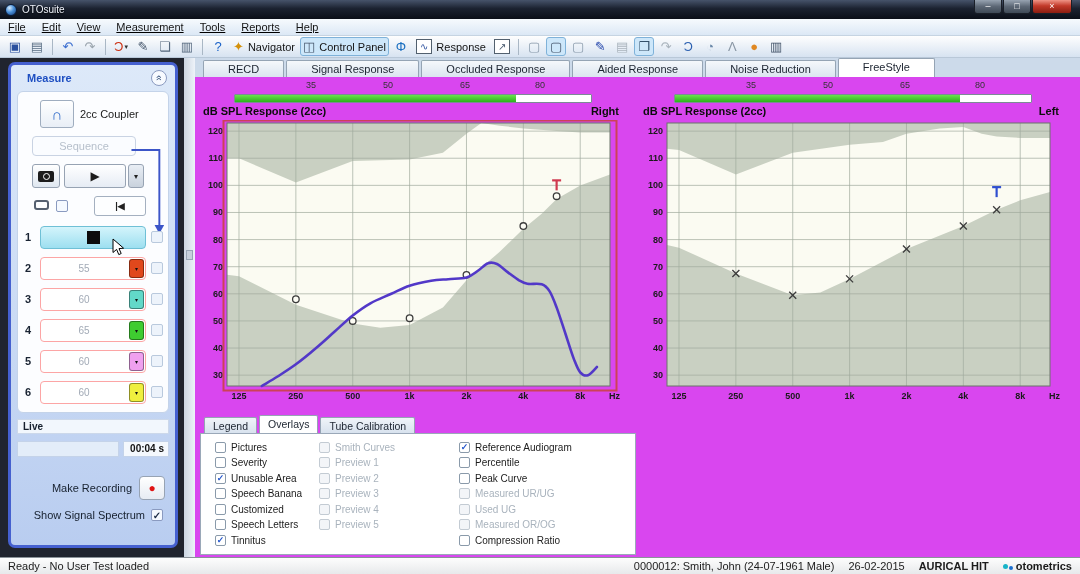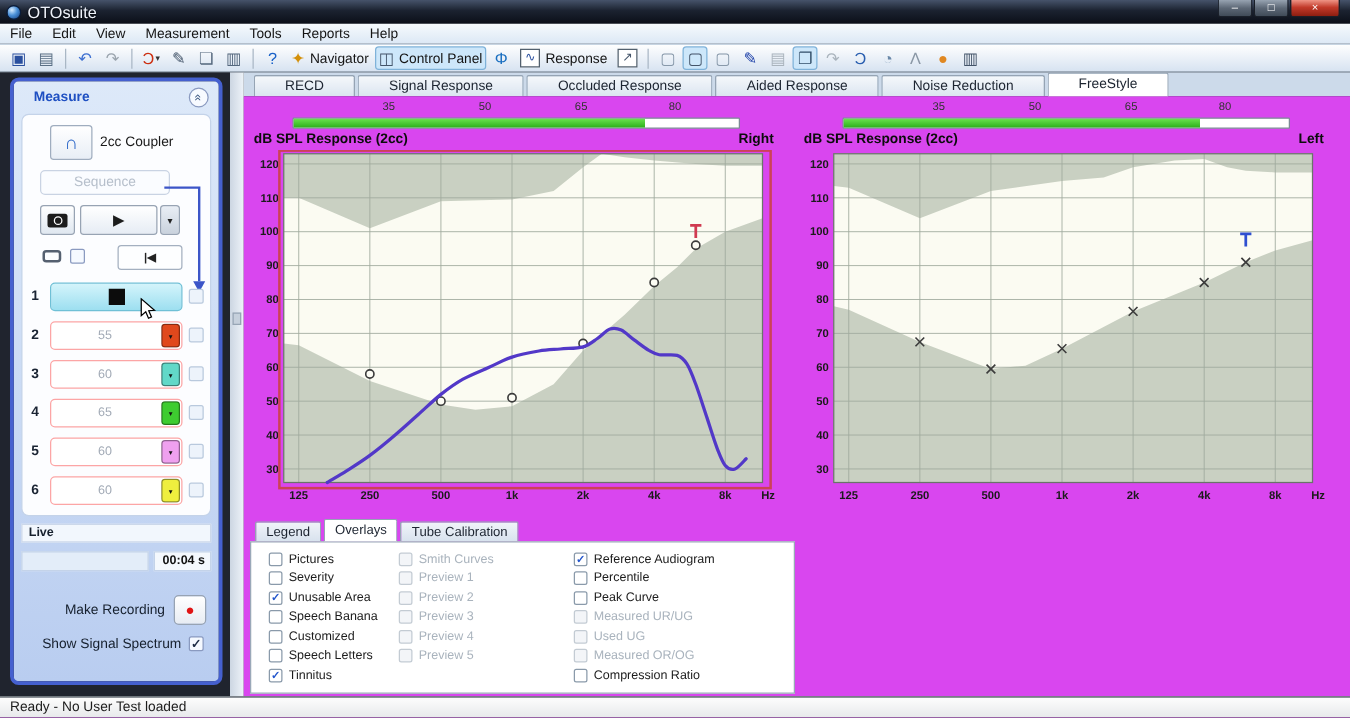--- a/index.html
+++ b/index.html
@@ -5,29 +5,29 @@
   * { margin:0; padding:0; box-sizing:border-box; }
   html,body { width:1080px; height:574px; }
   body { position:relative; overflow:hidden; font-family:"Liberation Sans",sans-serif; background:#20242e; }
 
   
   .titlebar{position:absolute;top:0;left:0;right:0;height:19px;
     background:linear-gradient(#46536a,#1b2230 45%,#0b0f18);
     display:flex;align-items:center;padding-left:5px;gap:5px;}
   .orb{width:12px;height:12px;border-radius:50%;
     background:radial-gradient(circle at 35% 30%,#d6ecff,#4a90d8 45%,#123a78);border:1px solid #0a1c3a;}
-  .title-text{color:#eef2fa;font-size:13px;text-shadow:0 1px 2px #000;}
+  .title-text{color:#eef2fa;font-size:10px;text-shadow:0 1px 2px #000;}
   .winbtns{position:absolute;right:8px;top:0;display:flex;gap:1px;}
   .winbtn{width:28px;height:14px;border:1px solid #1a1f28;border-top:none;border-radius:0 0 3px 3px;
     background:linear-gradient(#97a3b1,#5c6775 50%,#3f4a57);color:#fff;font-size:9px;line-height:12px;text-align:center;}
   .winbtn.close{width:40px;background:linear-gradient(#ef9486,#c23a2a 45%,#8c1d10);}
 
   
   .menubar{position:absolute;top:19px;left:0;right:0;height:17px;
-    background:linear-gradient(#f6fafd,#dcE8f5);display:flex;align-items:center;font-size:11px;border-bottom:1px solid #c6d4e2;}
+    background:linear-gradient(#f6fafd,#dcE8f5);display:flex;align-items:center;font-size:11px;border-bottom:1px solid #c6d4e2;text-decoration:underline;}
   .menu-item{padding:1px 8px;color:#141414;}
   .toolbar{position:absolute;top:36px;left:0;right:0;height:22px;
     background:linear-gradient(#fefefe,#d7e3f1);display:flex;align-items:center;gap:2px;padding-left:5px;border-bottom:1px solid #b9c8d8;}
   .tbtn{height:19px;min-width:20px;display:flex;align-items:center;justify-content:center;border-radius:3px;
     font-size:13px;padding:0 2px;border:1px solid transparent;}
   .tbtn.active{background:#cde7fa;border-color:#7fb2d9;}
   .tbtn .glyph{line-height:1;}
   .tbtn.boxed .glyph{border:1px solid #52606e;background:#fff;padding:0 3px;font-size:10px;line-height:13px;}
   .tbtn .lbl{font-size:11px;color:#141414;margin-left:4px;white-space:nowrap;}
   .tbtn .mini{font-size:7px;color:#333;margin-left:1px;}
@@ -565,17 +565,27 @@
             <span class="cb"></span>
             <span>Compression Ratio</span>
           </div>
         </div>
       </div>
   </div>
 </div>
 
 <div class="statusbar">
   <span>Ready - No User Test loaded</span>
+  <div class="sb-right">
+    <span>0000012: Smith, John (24-07-1961 Male)</span>
+    <span>26-02-2015</span>
+    <span class="sb-device">AURICAL HIT</span>
+    <span class="brand">
+      <span class="dot teal"></span>
+        <span class="dot blue"></span>
+      <span>otometrics</span>
+    </span>
+  </div>
 </div>
 
 <svg class="cursor" width="13" height="18" viewBox="0 0 13 18">
   <path d="M1,1 L1,14.5 L4.6,11.4 L6.8,16.6 L9.2,15.5 L7,10.6 L11.6,10.2 Z" fill="#fff" stroke="#000" stroke-width="1"></path>
 </svg>
 
 </body></html>

